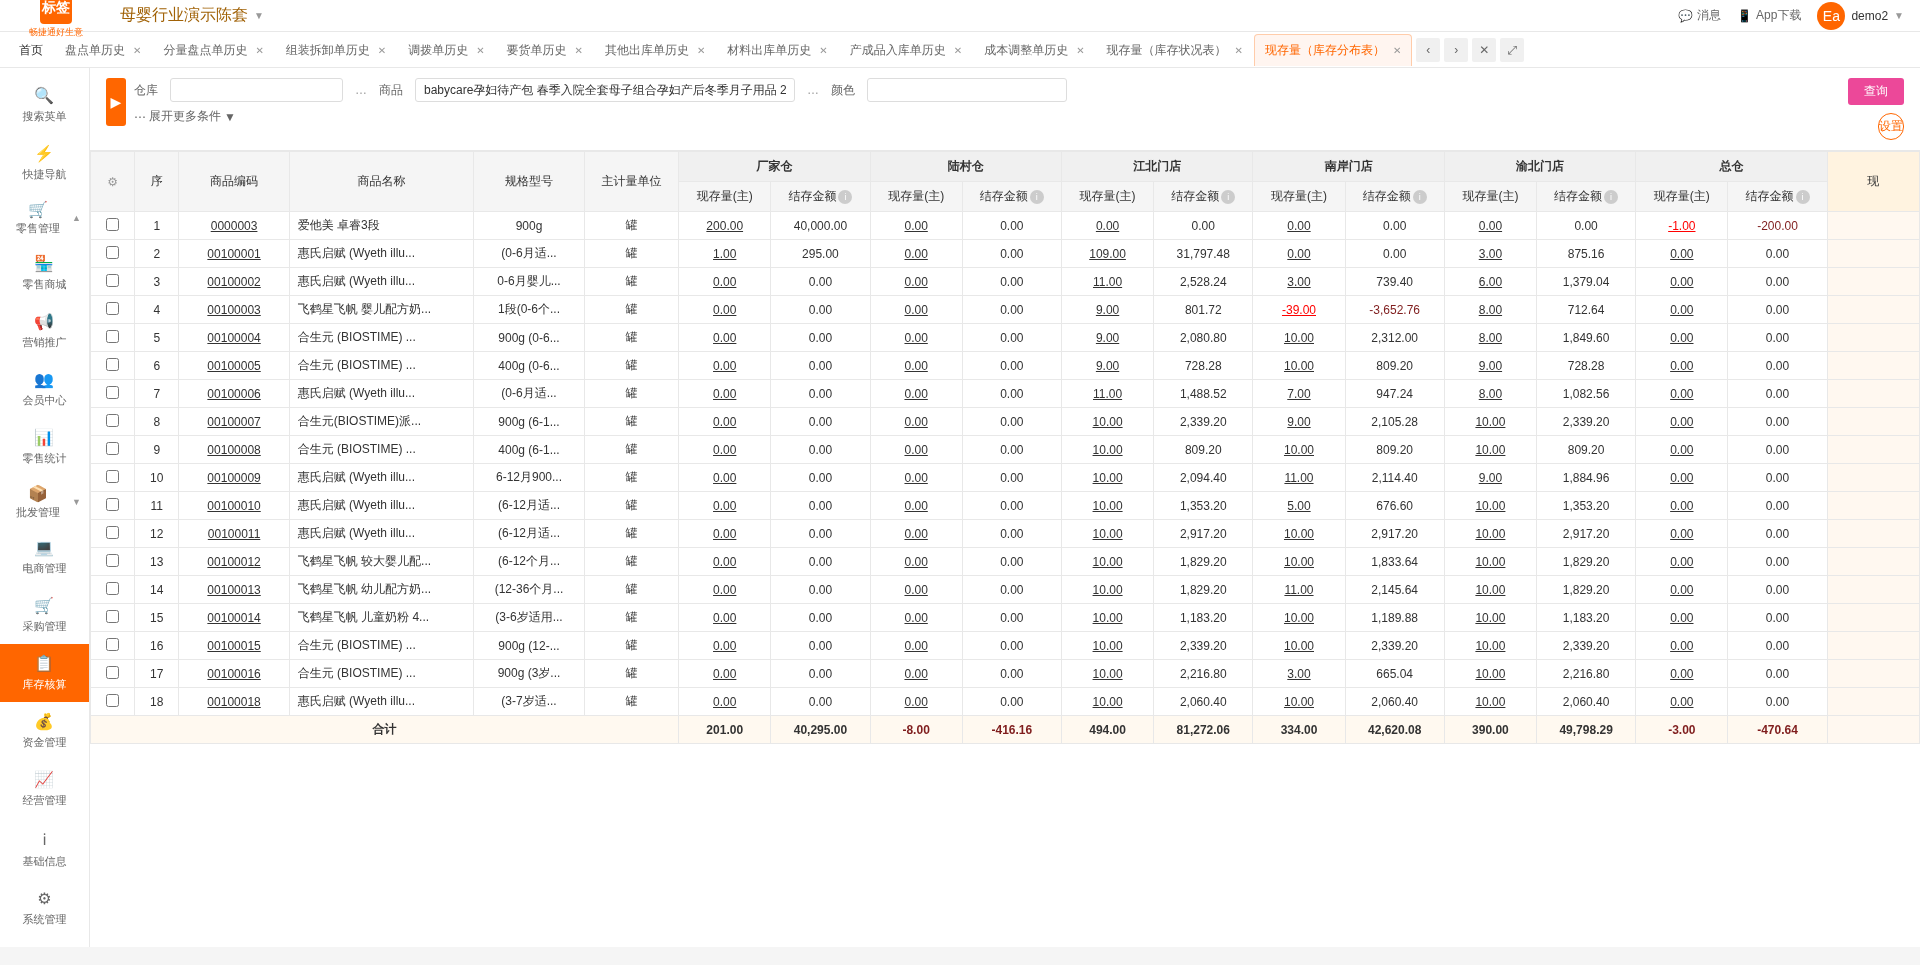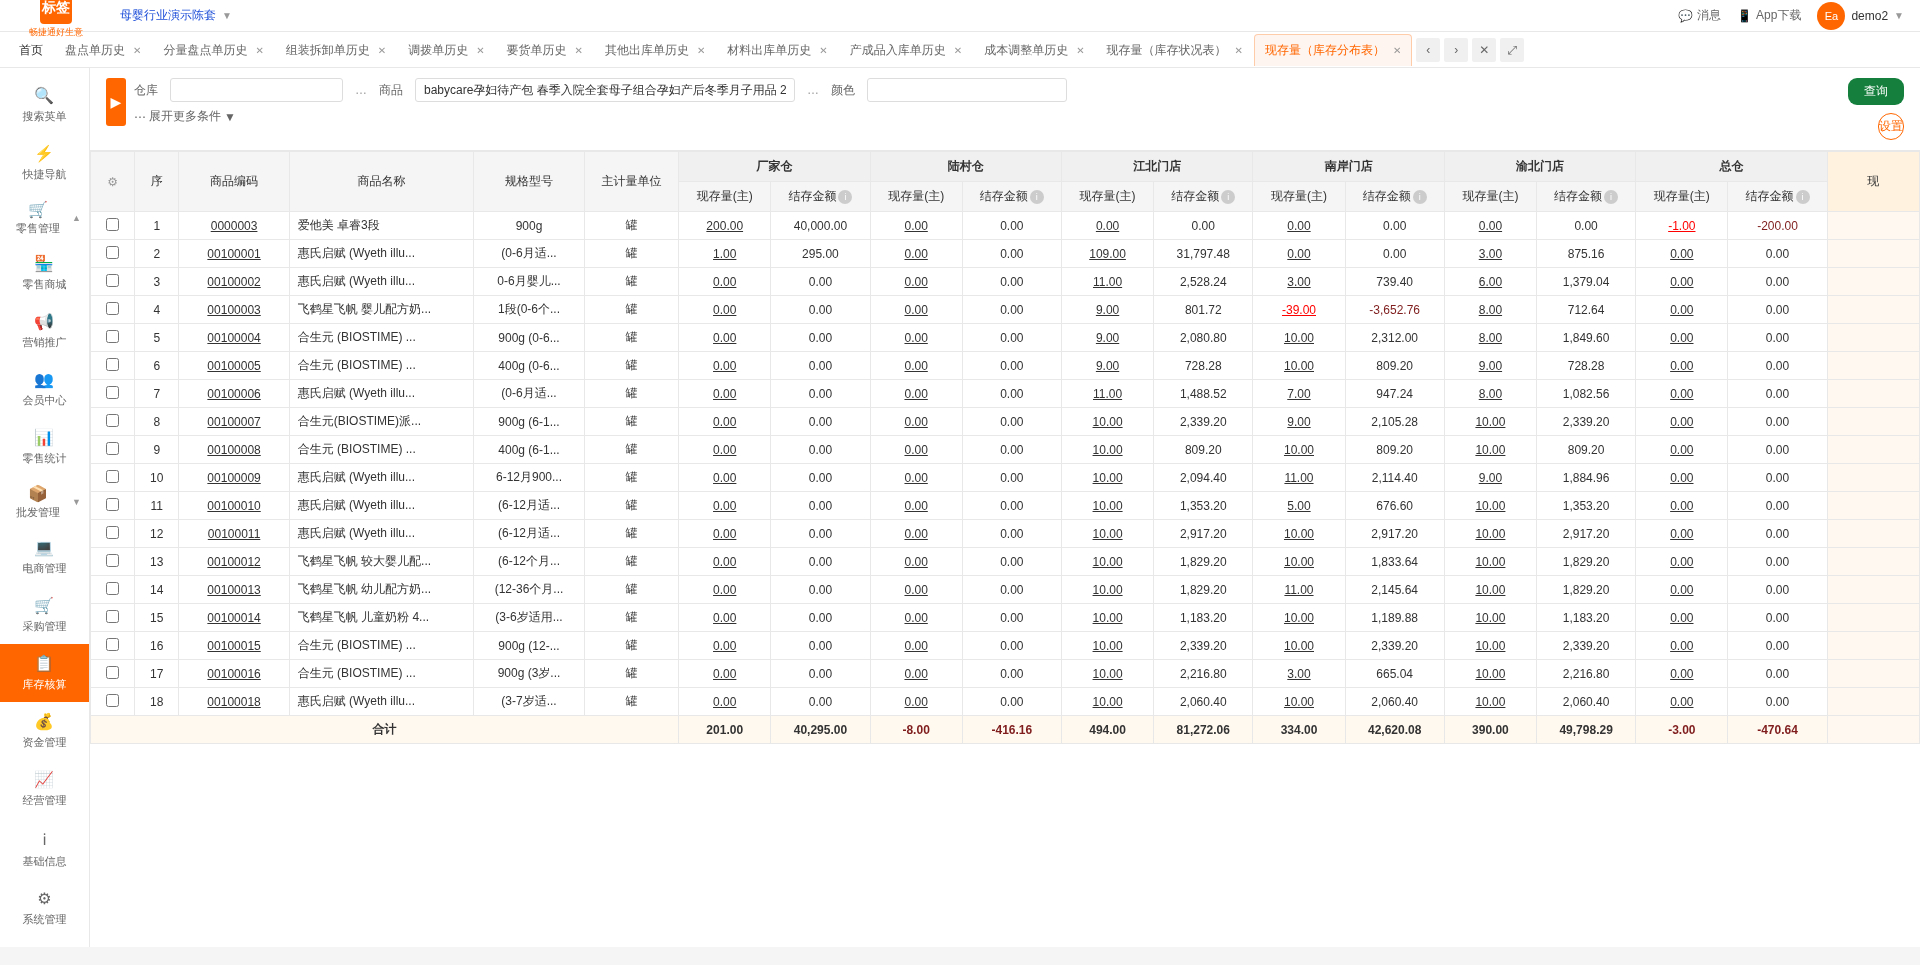--- a/index.html
+++ b/index.html
@@ -5,21 +5,21 @@
     * { box-sizing: border-box; margin: 0; padding: 0; }
     body { font-family: 'Microsoft YaHei', Arial, sans-serif; font-size: 12px; background: #f5f5f5; color: #333; overflow: hidden; }
     
     
     .top-bar { height: 32px; background: #fff; display: flex; align-items: center; justify-content: space-between; padding: 0 16px; border-bottom: 1px solid #e8e8e8; }
     .top-bar-left { display: flex; align-items: center; gap: 8px; }
     .logo-area { display: flex; flex-direction: column; align-items: center; justify-content: center; width: 80px; }
     .logo-icon { width: 32px; height: 32px; background: #ff6600; border-radius: 4px; display: flex; align-items: center; justify-content: center; color: white; font-size: 14px; font-weight: bold; }
     .top-bar-right { display: flex; align-items: center; gap: 16px; }
     .top-bar-btn { display: flex; align-items: center; gap: 4px; cursor: pointer; color: #666; font-size: 12px; }
-    .user-avatar { width: 28px; height: 28px; background: #ff6600; border-radius: 50%; display: flex; align-items: center; justify-content: center; color: white; font-size: 11px; }
+    .user-avatar { width: 28px; height: 28px; background: #ff6600; border-radius: 50%; display: flex; align-items: center; justify-content: center; color: white; font-size: 14px; }
     
     
     .tab-bar { height: 36px; background: #fff; display: flex; align-items: center; border-bottom: 1px solid #e8e8e8; padding: 0 8px; overflow: hidden; }
     .tab-item { height: 32px; padding: 0 10px; display: flex; align-items: center; gap: 4px; cursor: pointer; white-space: nowrap; border-radius: 4px 4px 0 0; font-size: 12px; color: #666; border: 1px solid transparent; border-bottom: none; }
     .tab-item.active { background: #fff5f0; color: #ff6600; border-color: #ffccaa; }
     .tab-item.home { color: #333; }
     .tab-close { font-size: 10px; color: #999; margin-left: 4px; cursor: pointer; }
     .tab-nav-btn { width: 24px; height: 24px; background: #f0f0f0; border-radius: 2px; display: flex; align-items: center; justify-content: center; cursor: pointer; color: #666; font-size: 12px; }
     .tab-controls { display: flex; gap: 4px; margin-left: 4px; }
     
@@ -42,21 +42,21 @@
     .btn-refresh { background: #fff; border: 1px solid #ddd; padding: 4px 10px; border-radius: 3px; cursor: pointer; color: #ff6600; font-size: 12px; display: flex; align-items: center; gap: 3px; }
     
     
     .filter-area { background: #fff; padding: 10px 16px; border-bottom: 1px solid #e8e8e8; }
     .filter-row { display: flex; align-items: center; gap: 12px; margin-bottom: 6px; flex-wrap: wrap; }
     .filter-label { color: #666; white-space: nowrap; }
     .filter-input { border: 1px solid #ddd; border-radius: 3px; padding: 4px 8px; font-size: 12px; min-width: 120px; }
     .filter-input-long { border: 1px solid #ddd; border-radius: 3px; padding: 4px 8px; font-size: 12px; width: 380px; color: #333; }
     .filter-dots { color: #999; cursor: pointer; }
     .expand-btn { color: #666; font-size: 12px; cursor: pointer; display: flex; align-items: center; gap: 3px; border: none; background: none; }
-    .btn-query { background: #15803d; color: white; border: none; padding: 5px 16px; border-radius: 9px; cursor: pointer; font-size: 12px; }
+    .btn-query { background: #ec4899; color: white; border: none; padding: 5px 16px; border-radius: 3px; cursor: pointer; font-size: 12px; }
     .btn-settings { background: #fff; border: 1px solid #ff6600; color: #ff6600; padding: 4px 0; border-radius: 13px; cursor: pointer; font-size: 12px; }
     .filter-right { margin-left: auto; display: flex; gap: 8px; flex-direction: column; align-items: flex-end; }
     .orange-arrow { background: #ff6600; color: white; border: none; width: 20px; height: 48px; cursor: pointer; border-radius: 3px; display: flex; align-items: center; justify-content: center; font-size: 14px; }
     
     
     .table-area { flex: 1; overflow: auto; background: #fff; }
     table { width: 100%; border-collapse: collapse; font-size: 12px; }
     th { background: #f5f5f5; border: 1px solid #e8e8e8; padding: 6px 8px; text-align: center; white-space: nowrap; font-weight: normal; color: #333; position: sticky; top: 0; z-index: 2; }
     td { border: 1px solid #e8e8e8; padding: 5px 8px; text-align: center; white-space: nowrap; }
     .th-group { background: #f0f0f0; font-weight: bold; }
@@ -79,21 +79,21 @@
 
 <div class="top-bar">
   <div class="top-bar-left">
     <div class="logo-area">
       <div class="logo-icon">
         <span>标签</span>
       </div>
       <span style="font-size:9px; color:#ff6600; margin-top:2px;">畅捷通好生意</span>
     </div>
     <div style="display:flex; align-items:center; gap:6px; margin-left:16px;">
-      <span style="font-size:12px; color:#1d4ed8;">母婴行业演示陈套</span>
+      <span style="font-size:16px; color:#a16207;">母婴行业演示陈套</span>
       <span style="color:#999; font-size:10px;">▼</span>
     </div>
   </div>
   <div class="top-bar-right">
     <div class="top-bar-btn">
       <span>💬</span>
       <span>消息</span>
     </div>
     <div class="top-bar-btn">
       <span>📱</span>

